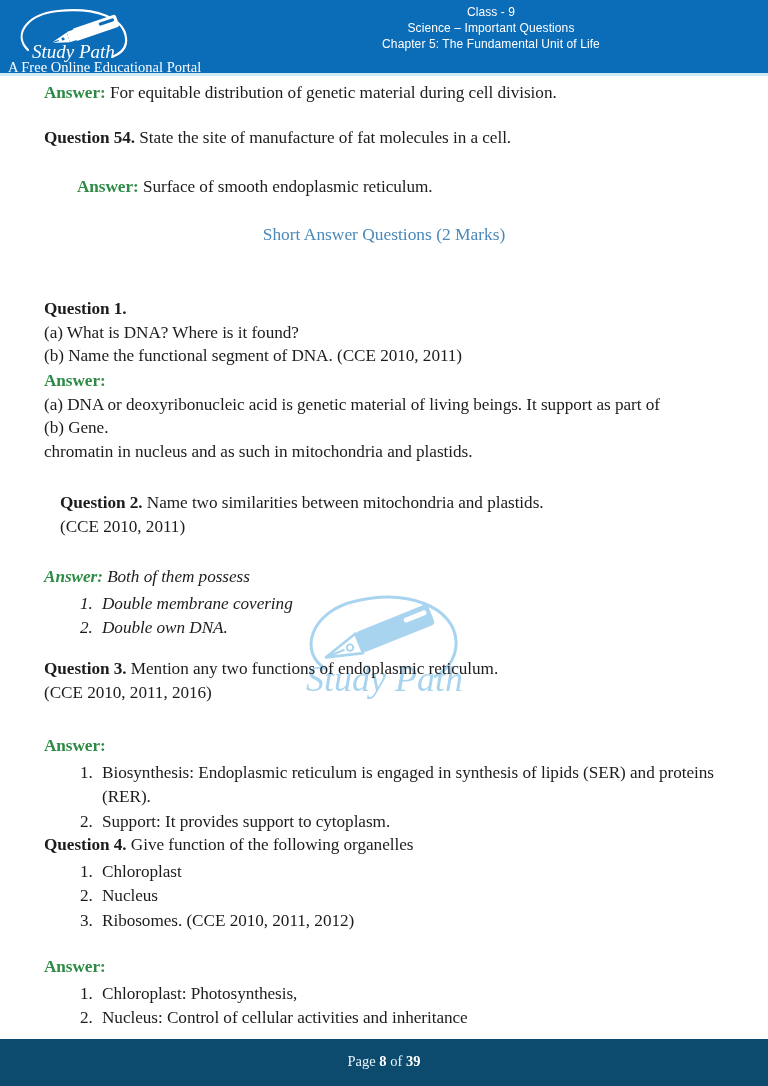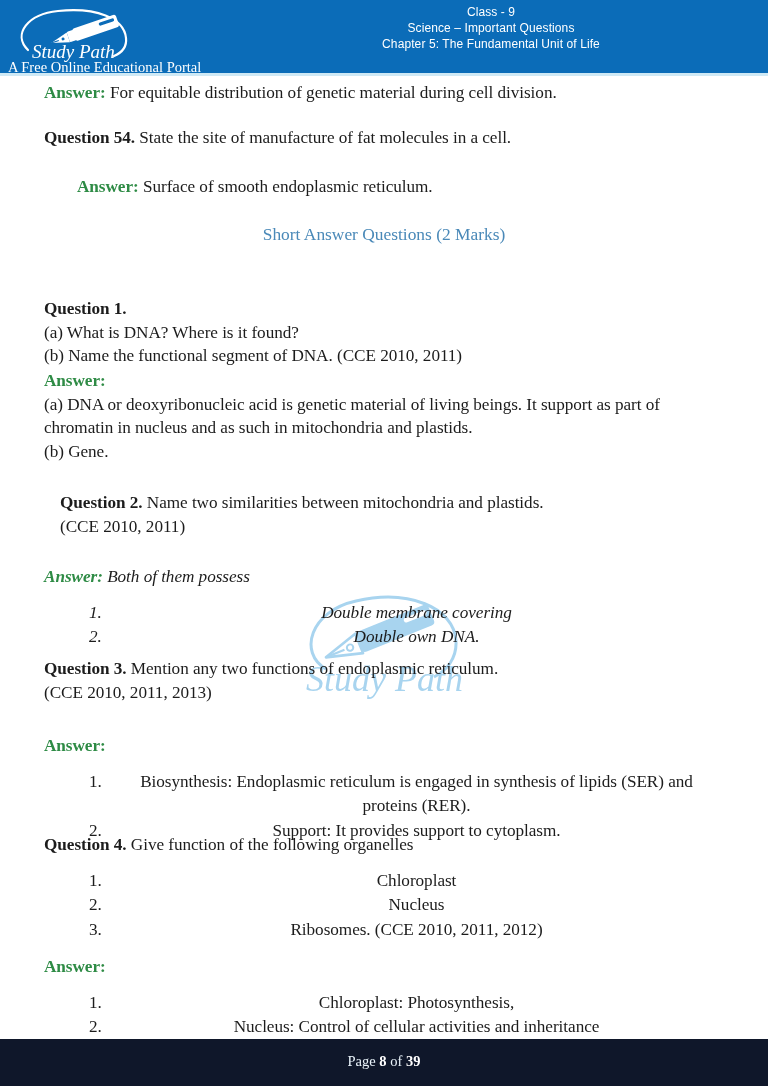--- a/index.html
+++ b/index.html
@@ -79,24 +79,23 @@
     position: absolute;
     left: 0; width: 768px;
     text-align: center;
     color: #4a89b8;
     font-family: "Liberation Serif", serif;
     font-size: 17.4px;
     font-weight: normal;
   }
 
   ol.olist {
-    margin: 12px;
+    margin: 3px;
     padding: 0 0 0 50px;
     list-style-position: outside;
-    text-align: center;
   }
   ol.olist li {
     font-family: "Liberation Serif", serif;
     font-size: 17.2px;
     color: #1c1c1c;
     line-height: 24.5px;
     padding-left: 5px;
   }
 
   .wm {
@@ -105,21 +104,21 @@
     width: 190px; height: 112px;
     opacity: 1;
     pointer-events: none;
   }
 
   
   .footer {
     position: absolute;
     left: 0; top: 1039px;
     width: 768px; height: 47px;
-    background: #0f172a;
+    background: #0c4a6e;
   }
   .footer-text {
     position: absolute;
     left: 0; top: 14px;
     width: 768px;
     text-align: center;
     color: #eaf4fb;
     font-family: "Liberation Serif", serif;
     font-size: 14.5px;
   }
@@ -193,22 +192,22 @@
 
   <div class="blk txt" style="top:194px; width:690px;margin-top:24px;">
     <div class="lbl-question">Question 1.</div>
     <div>(a) What is DNA? Where is it found?</div>
     <div>(b) Name the functional segment of DNA. (CCE 2010, 2011)</div>
   </div>
 
   <div class="blk txt" style="top:290px; width:700px;">
     <div class="lbl-answer">Answer:</div>
     <div>(a) DNA or deoxyribonucleic acid is genetic material of living beings. It support as part of</div>
+    <div>(b) Gene.</div>
     <div>chromatin in nucleus and as such in mitochondria and plastids.</div>
-    <div>(b) Gene.</div>
   </div>
 
   <div class="blk txt" style="top:412px; width:690px;margin-left:16px;">
     <div>
       <span class="lbl-question">Question 2.</span>
       <span>Name two similarities between mitochondria and plastids.</span>
     </div>
     <div>(CCE 2010, 2011)</div>
   </div>
 
@@ -221,21 +220,21 @@
       <li>Double membrane covering</li>
       <li>Double own DNA.</li>
     </ol>
   </div>
 
   <div class="blk txt" style="top:578px; width:690px;">
     <div>
       <span class="lbl-question">Question 3.</span>
       <span>Mention any two functions of endoplasmic reticulum.</span>
     </div>
-    <div>(CCE 2010, 2011, 2013)</div>
+    <div>(CCE 2010, 2011, 2016)</div>
   </div>
 
   <div class="blk txt" style="top:655px; width:690px;">
     <div class="lbl-answer">Answer:</div>
     <ol class="olist">
       <li>Biosynthesis: Endoplasmic reticulum is engaged in synthesis of lipids (SER) and proteins (RER).</li>
       <li>Support: It provides support to cytoplasm.</li>
     </ol>
   </div>
 

